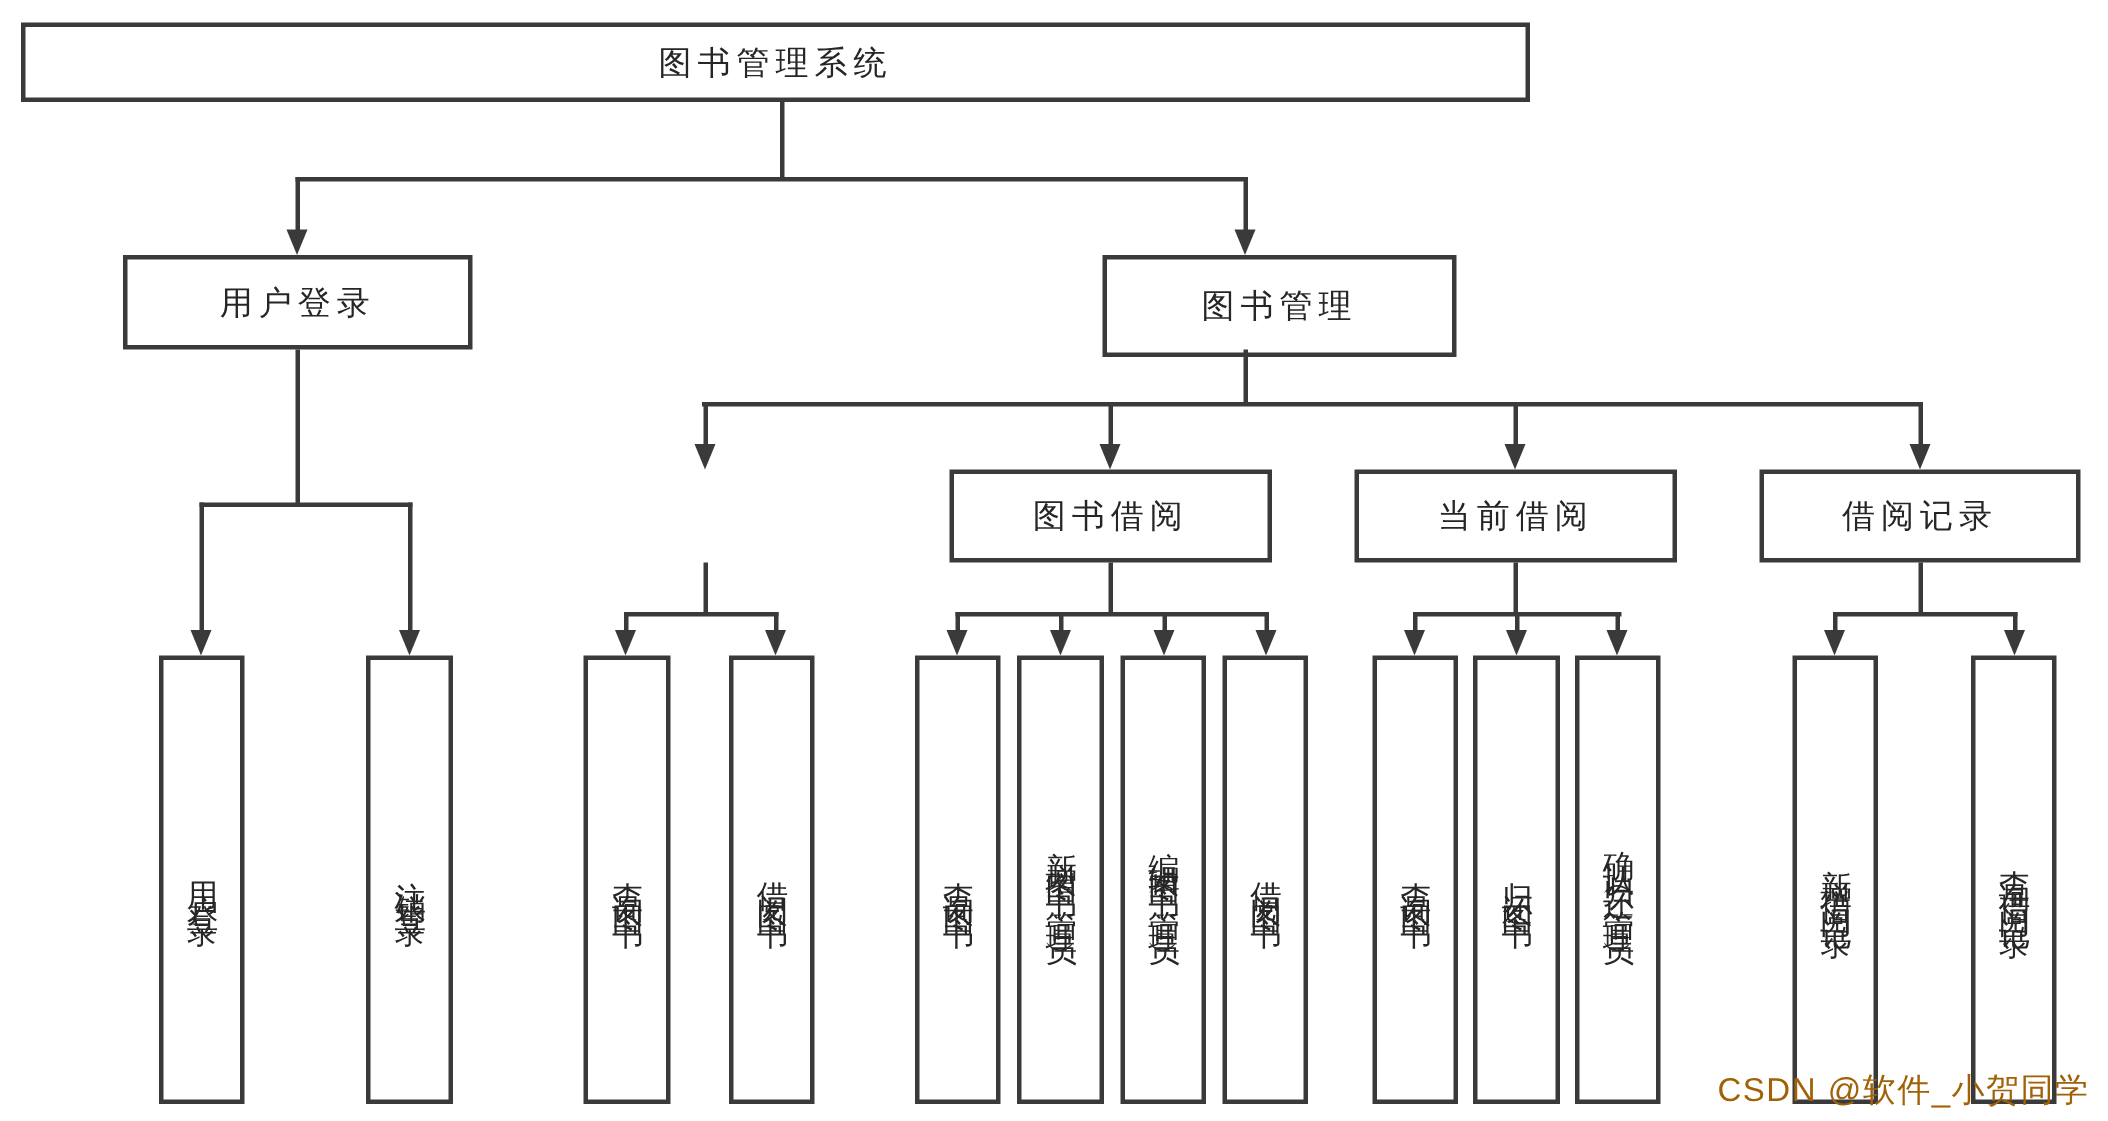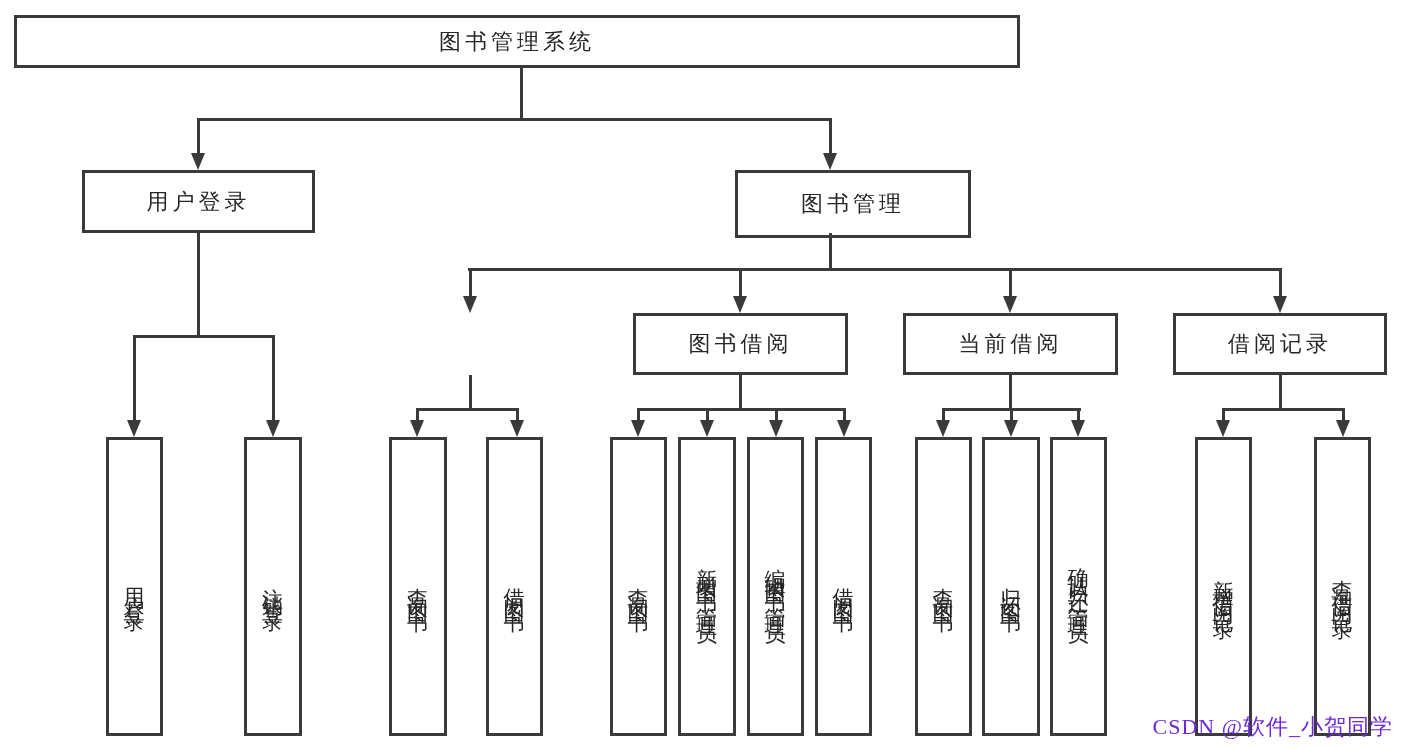--- a/index.html
+++ b/index.html
@@ -18,21 +18,21 @@
   }
   .hl{position:absolute;height:3px;background:#3a3a3a;}
   .vl{position:absolute;width:3px;background:#3a3a3a;}
   .arr{
     position:absolute;width:0;height:0;
     border-left:7px solid transparent;border-right:7px solid transparent;
     border-top:17px solid #3a3a3a;
   }
   .watermark{
     position:absolute;top:712px;right:12px;z-index:5;
-    font-size:22px;color:#6d28d9;letter-spacing:1px;white-space:nowrap;font-family:Liberation Serif, serif;
+    font-size:22px;color:#a16207;letter-spacing:1px;white-space:nowrap;
   }
 </style>
 </head>
 <body>
 
 <div id="canvas">
 
   <div class="box" style="left:14px;top:15px;width:1006px;height:53px;">
     <span class="h-label">图书管理系统</span>
   </div>

